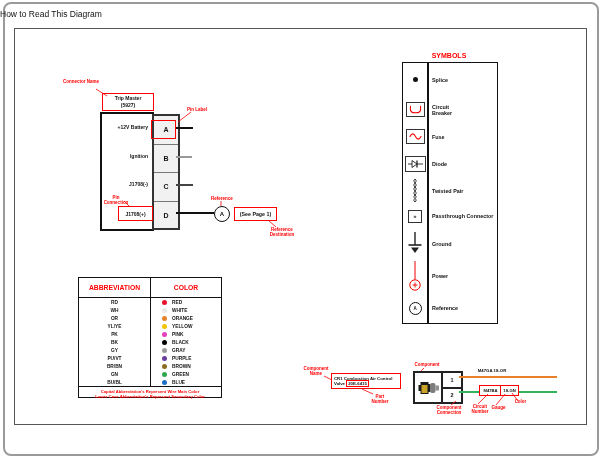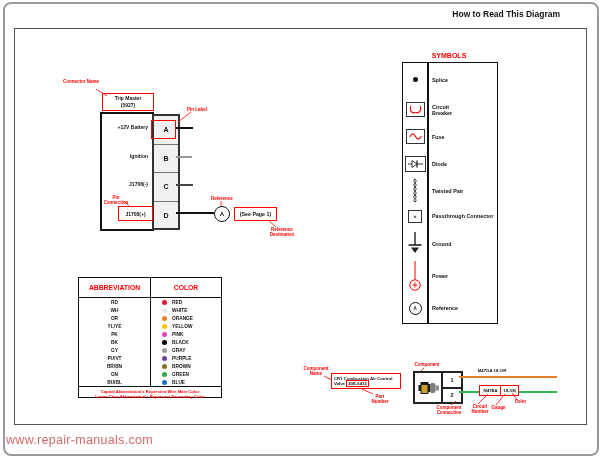--- a/index.html
+++ b/index.html
@@ -1,21 +1,21 @@
 <!DOCTYPE html>
 <html><head>
 <meta charset="utf-8">
 <style>
   html,body{margin:0;padding:0;background:#fff;}
   .page{position:relative;width:600px;height:460px;background:#fff;overflow:hidden;
         font-family:"Liberation Sans",sans-serif;color:#111;}
   .abs{position:absolute;}
   .outer-border{left:3px;top:2px;width:592px;height:450px;border:2px solid #9a9a9a;border-radius:8px;}
   .inner-box{left:14px;top:28px;width:571px;height:395px;border:1px solid #555;}
-  .title{left:0;top:9px;width:560px;text-align:right;font-size:8.5px;font-weight:bold;}
+  .title{left:0;top:9px;width:560px;text-align:left;font-size:8.5px;font-weight:normal;}
   .watermark{left:6px;top:433px;font-size:12.5px;color:#d46a6a;letter-spacing:.3px;}
   .red-label{color:#f00;font-weight:bold;font-size:4.5px;line-height:5.2px;text-align:center;}
   .redbox{border:1.2px solid #f00;background:#fff;}
   
   .tm-box{border:1.5px solid #f00;background:#fff;text-align:center;font-size:5px;font-weight:bold;line-height:6.5px;padding-top:1px;}
   .comp-rect{border:2px solid #111;background:#fff;}
   .pin-strip{border:2px solid #333;background:#f1f1f1;}
   .pin-cell{height:27.5px;display:flex;align-items:center;justify-content:center;
             font-size:7px;font-weight:bold;border-bottom:1px solid #777;}
   .pin-cell:last-child{border-bottom:none;}
@@ -64,21 +64,20 @@
            border:1px solid #f00;background:#fff;}
   svg.overlay{pointer-events:none;}
 </style>
 </head>
 <body>
 
 <div class="page">
   <div class="abs outer-border"></div>
   <div class="abs title">How to Read This Diagram</div>
   <div class="abs inner-box"></div>
-  <div class="abs watermark">www.repair-manuals.com</div>
 
   <div class="abs red-label" style="left:60px;top:79px;width:42px">Connector Name</div>
 
   <div class="abs tm-box" style="left:102px;top:93px;width:50px;height:15px">
     <div>Trip Master</div>
     <div>(5927)</div>
   </div>
 
   <div class="abs comp-rect" style="left:100px;top:112px;width:50px;height:115px"></div>
 

